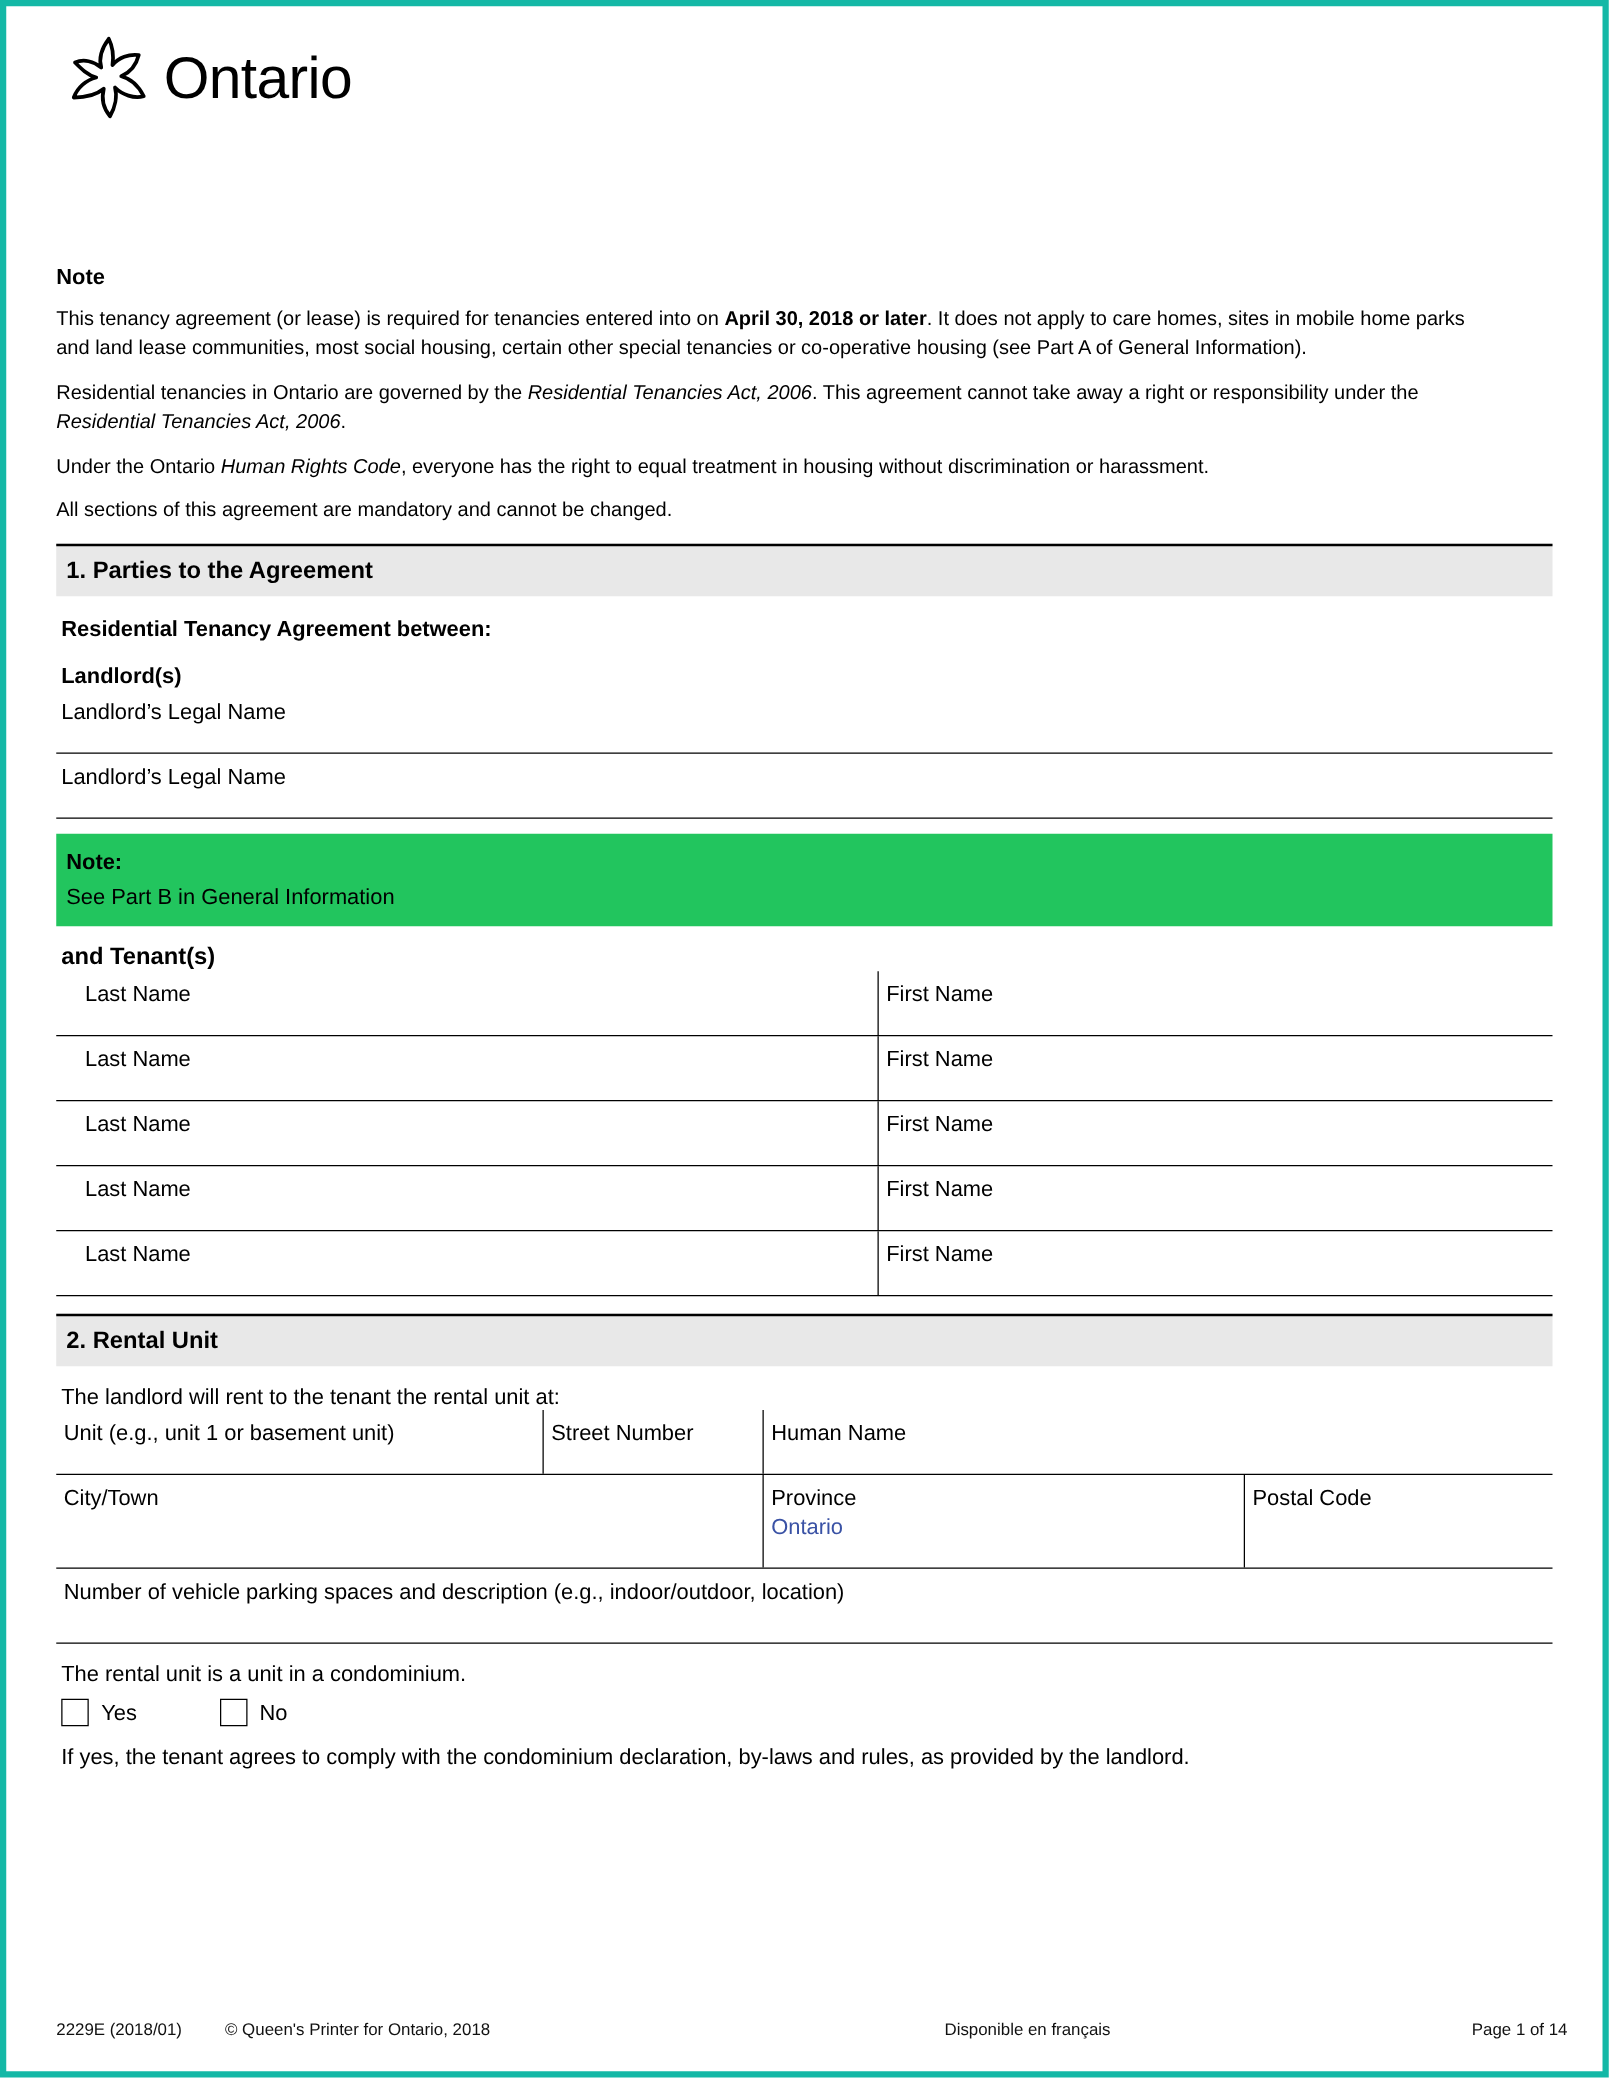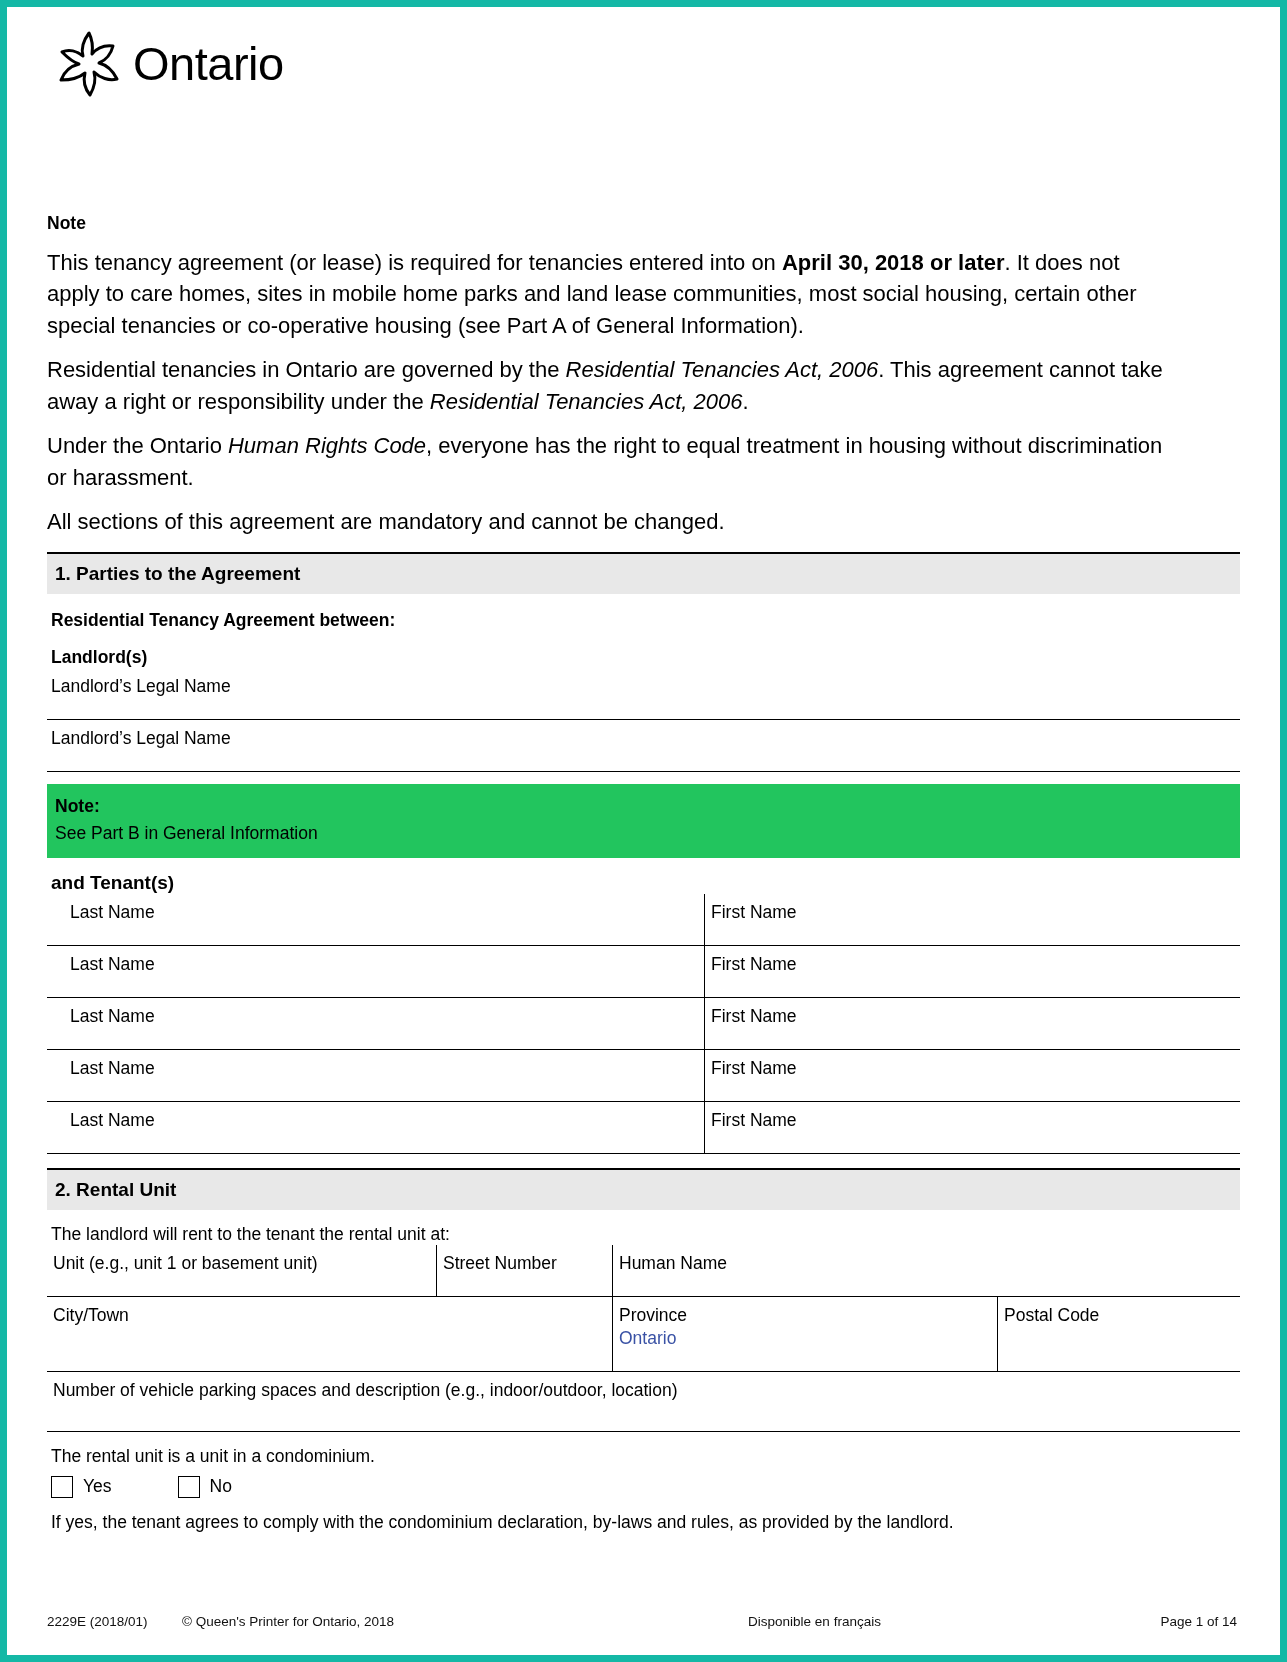--- a/index.html
+++ b/index.html
@@ -12,21 +12,21 @@
     height: 1662px;
     font-family: "Liberation Sans", sans-serif;
     color: #000000;
     overflow: hidden;
   }
   .page {
     position: relative;
     width: 1287px;
     height: 1662px;
     box-sizing: border-box;
-    border: 7px solid #14b8a6;
+    border: 5px solid #14b8a6;
     background: #ffffff;
   }
   .inner {
     position: absolute;
     left: 0; top: 0; right: 0; bottom: 0;
     padding: 22px 40px 0 40px;
     box-sizing: border-box;
   }
 
   
@@ -64,21 +64,21 @@
   }
 
   
   .note-heading {
     font-size: 17.5px;
     font-weight: bold;
     margin-top: 64px;
     margin-bottom: 13px;
   }
   .para {
-    font-size: 22px;
+    font-size: 16px;
     line-height: 1.43;
     margin: 0 0 13px 0;
     max-width: 1130px;
   }
   .para.tight { margin-bottom: 12px; }
   .para i { font-style: italic; }
   .para b { font-weight: bold; }
 
   
   .section-bar {
@@ -164,21 +164,21 @@
     border: 1.8px solid #000;
     display: inline-block;
     flex: none;
   }
   .cb-gap { width: 46px; }
 
   
   .footer {
     position: absolute;
     left: 40px;
-    right: 43px;
+    right: 28px;
     bottom: 26px;
     display: flex;
     font-size: 13.5px;
     color: #111;
   }
   .footer .f1 { width: 135px; }
   .footer .f2 { width: 360px; }
   .footer .f3 { flex: 1; text-align: center; }
   .footer .f4 { width: 150px; text-align: right; }
 </style>

